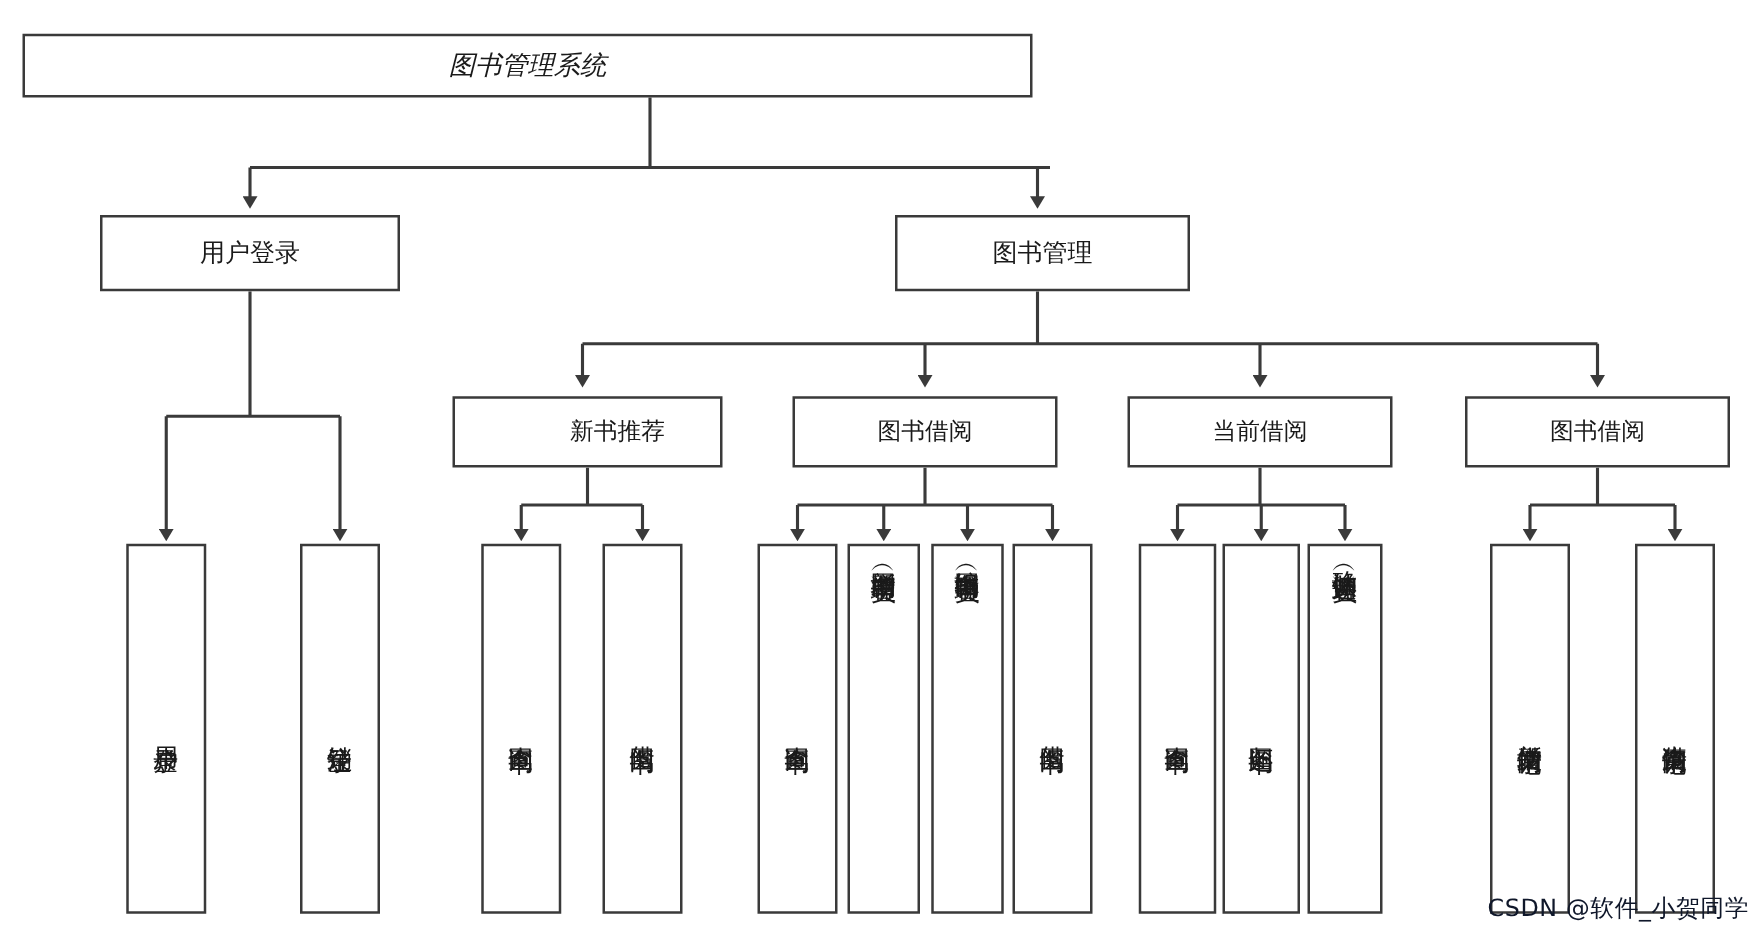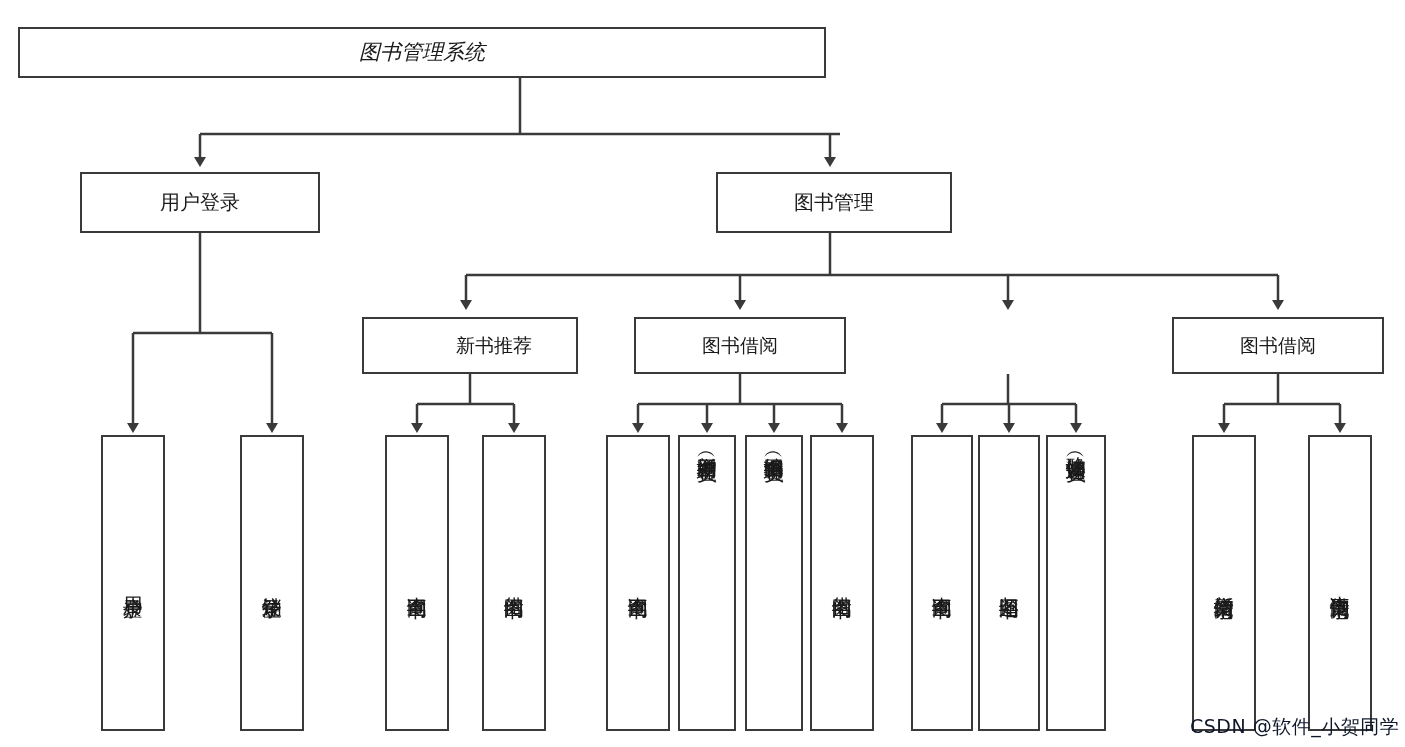--- a/index.html
+++ b/index.html
@@ -141,20 +141,23 @@
   <div class="node lvl2" style="left:716px; top:172px; width:236px; height:61px;">
     <span class="label">图书管理</span>
   </div>
 
   <div class="node lvl3" style="left:362px; top:317px; width:216px; height:57px;padding-left:48px;">
     <span class="label">新书推荐</span>
   </div>
   <div class="node lvl3" style="left:634px; top:317px; width:212px; height:57px;">
     <span class="label">图书借阅</span>
   </div>
+  <div class="node lvl3" style="left:902px; top:317px; width:212px; height:57px;">
+    <span class="label">当前借阅</span>
+  </div>
   <div class="node lvl3" style="left:1172px; top:317px; width:212px; height:57px;">
     <span class="label">图书借阅</span>
   </div>
 
   <div class="node leaf" style="left:101px; top:435px; width:64px; height:296px;">
     <span class="label">用户登录</span>
   </div>
   <div class="node leaf" style="left:240px; top:435px; width:64px; height:296px;">
     <span class="label">注销登录</span>
   </div>

